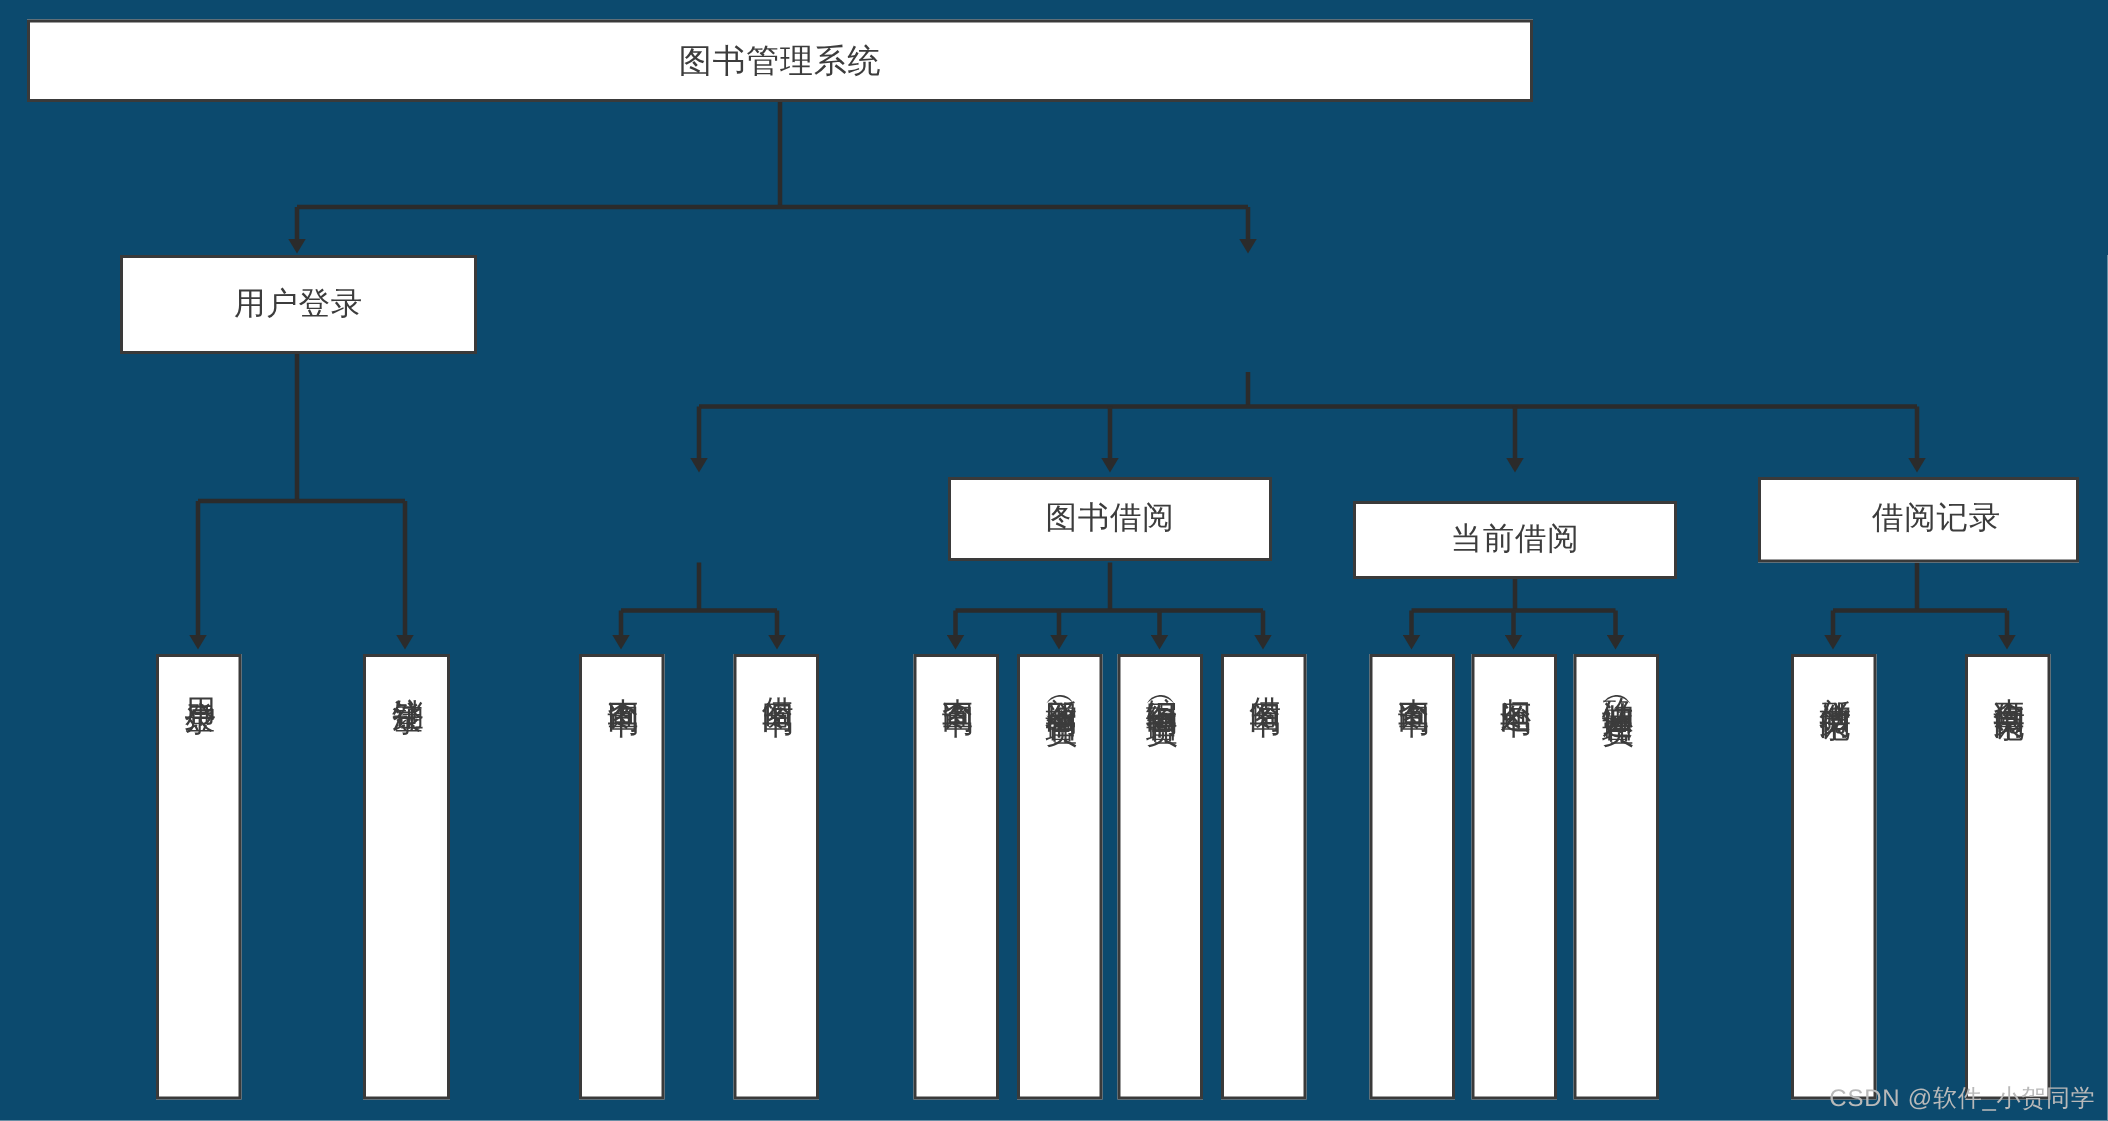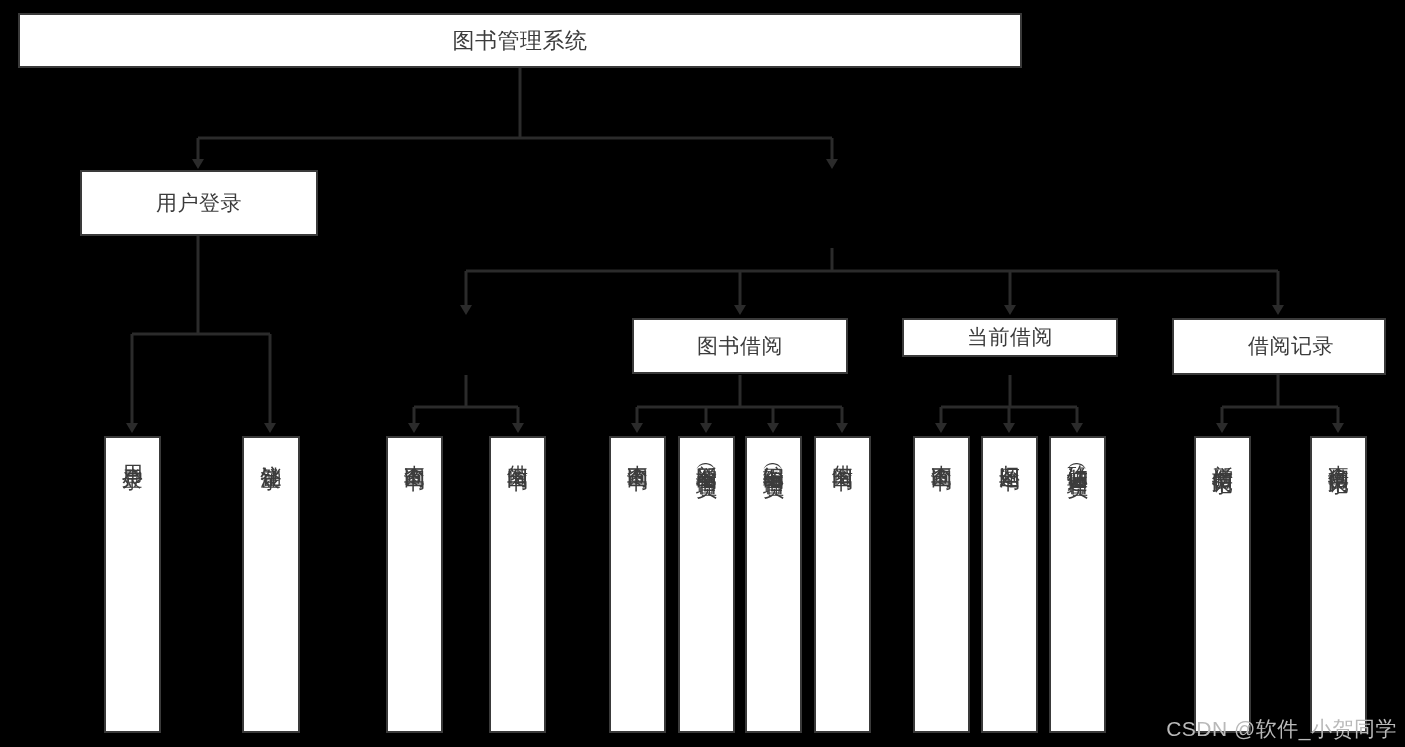--- a/index.html
+++ b/index.html
@@ -12,21 +12,21 @@
     width: 1405px;
     height: 747px;
     font-family: "Liberation Sans", "DejaVu Sans", sans-serif;
     position: relative;
     overflow: hidden;
   }
   #diagram-root {
     position: relative;
     width: 1405px;
     height: 747px;
-    background: #000000;
+    background: #0c4a6e;
   }
   
   #connector-layer {
     position: absolute;
     left: 0;
     top: 0;
     width: 1405px;
     height: 747px;
     z-index: 1;
   }
@@ -69,21 +69,21 @@
     line-height: 1.05;
     letter-spacing: 2px;
     white-space: nowrap;
     height: auto;
   }
   #watermark {
     position: absolute;
     right: 8px;
     bottom: 4px;
     z-index: 5;
-    font-size: 21px;
+    font-size: 16px;
     color: #b9b9b9;
     letter-spacing: 0.5px;
     white-space: nowrap;
     font-family: "Liberation Sans", "DejaVu Sans", sans-serif;
     margin-top: 28px;
   }
 </style>
 </head>
 <body>
 
@@ -161,21 +161,21 @@
   <div class="node horiz" style="left:80px; top:170px; width:238px; height:66px;">
     <span class="node-label">用户登录</span>
   </div>
 
 
 
   <div class="node horiz" style="left:632px; top:318px; width:216px; height:56px;">
     <span class="node-label">图书借阅</span>
   </div>
 
-  <div class="node horiz" style="left:902px; top:318px; width:216px; height:39px;">
+  <div class="node horiz" style="left:902px; top:334px; width:216px; height:52px;">
     <span class="node-label">当前借阅</span>
   </div>
 
   <div class="node horiz" style="left:1172px; top:318px; width:214px; height:57px;padding-left:24px;">
     <span class="node-label">借阅记录</span>
   </div>
 
   <div class="node leaf" style="left:104px; top:436px; width:57px; height:297px;">
     <span class="node-label">用户登录</span>
   </div>

